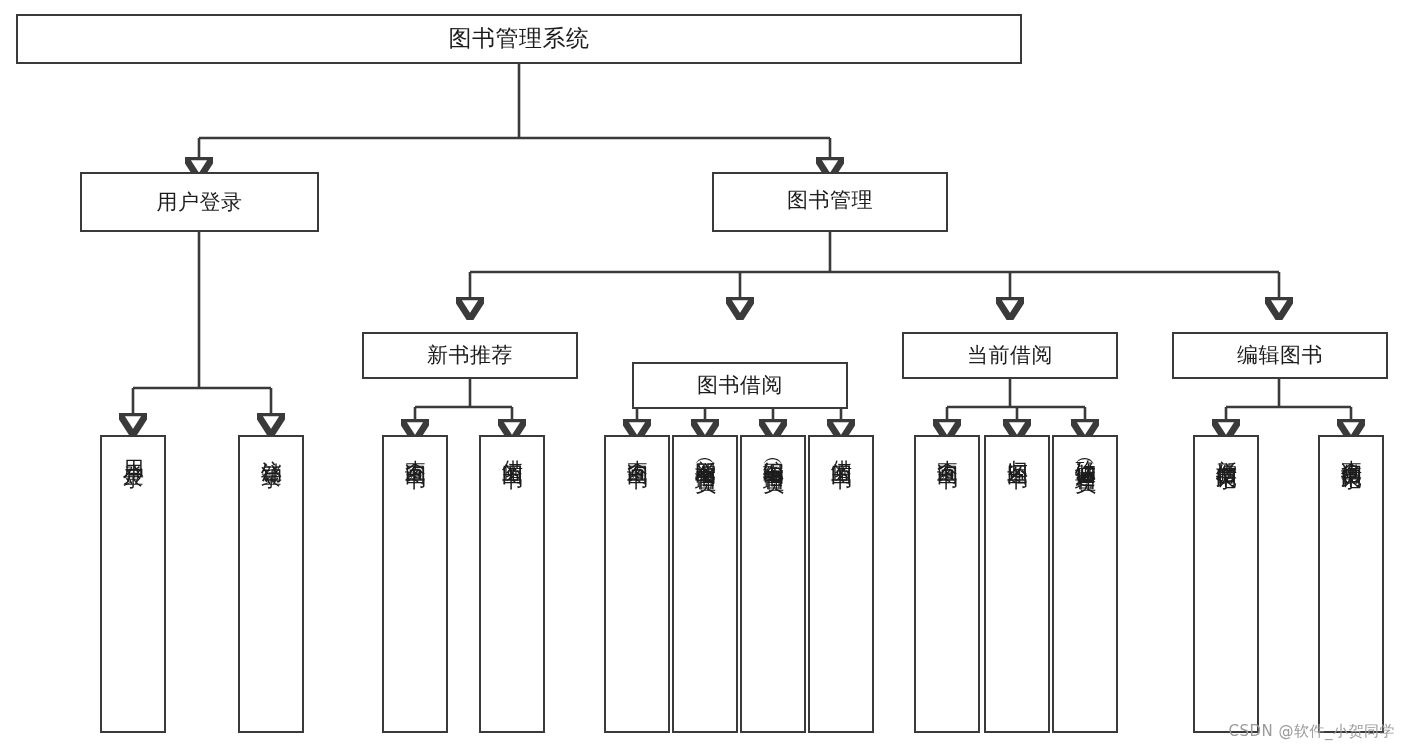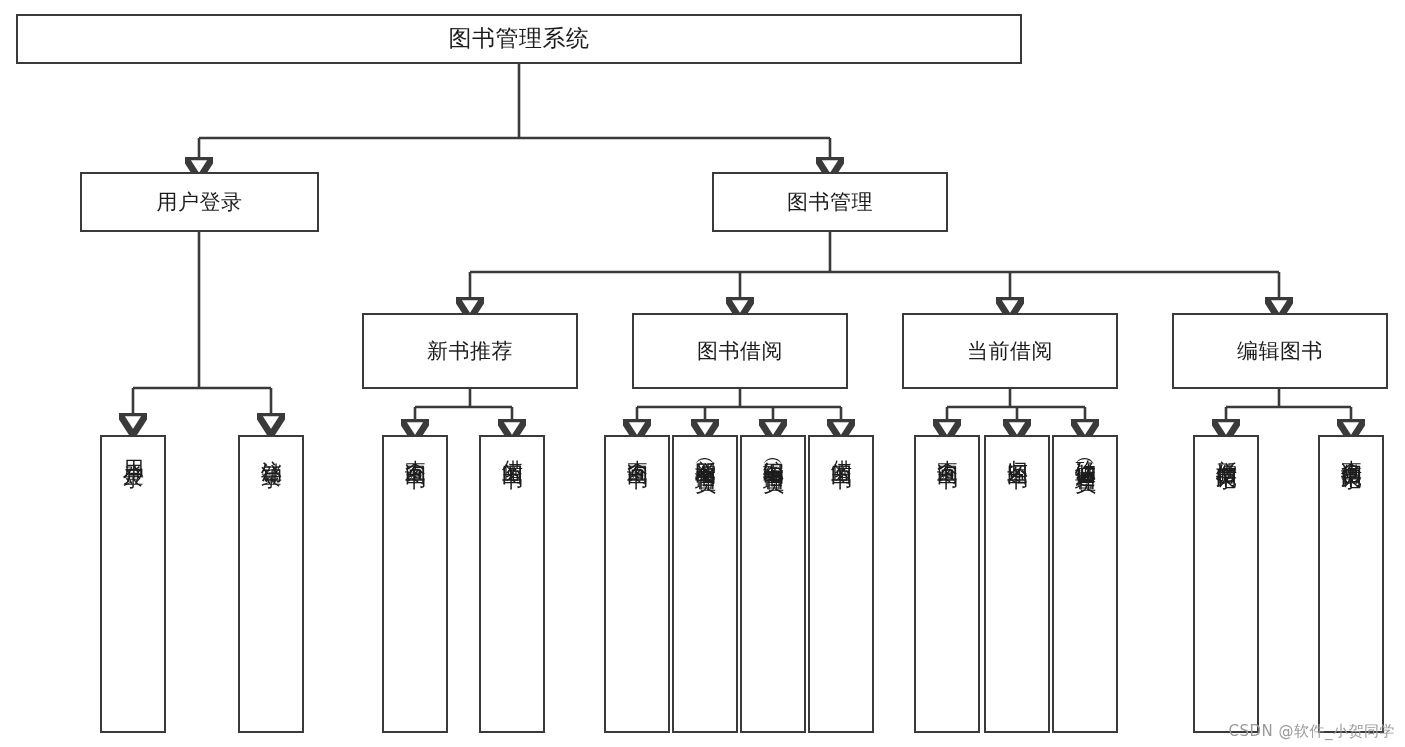--- a/index.html
+++ b/index.html
@@ -61,22 +61,22 @@
   
   .node.lvl2 {
     height: 60px;
     top: 172px;
   }
   .node.lvl2 .node-label {
     font-size: 21px;
   }
   
   .node.lvl3 {
-    height: 76px;
-    top: 313px;
+    height: 47px;
+    top: 332px;
   }
   .node.lvl3 .node-label {
     font-size: 21px;
   }
   
   .node.leaf {
     top: 435px;
     height: 298px;
     width: 66px;
     align-items: flex-start;
@@ -162,28 +162,28 @@
     <line x1="1351" y1="407" x2="1351" y2="422" marker-end="url(#arrow)"></line>
   </svg>
 
   <div class="node root">
     <span class="node-label">图书管理系统</span>
   </div>
 
   <div class="node lvl2" style="left:80px; width:239px;">
     <span class="node-label">用户登录</span>
   </div>
-  <div class="node lvl2" style="left:712px; width:236px;">
+  <div class="node lvl2" style="left:712px; width:236px;font-family:Liberation Mono, monospace;">
     <span class="node-label">图书管理</span>
   </div>
 
   <div class="node lvl3" style="left:362px; width:216px;">
     <span class="node-label">新书推荐</span>
   </div>
-  <div class="node lvl3" style="left:632px; width:216px;">
+  <div class="node lvl3" style="left:632px; width:216px;margin-top:30px;">
     <span class="node-label">图书借阅</span>
   </div>
   <div class="node lvl3" style="left:902px; width:216px;text-align:center;">
     <span class="node-label">当前借阅</span>
   </div>
   <div class="node lvl3" style="left:1172px; width:216px;">
     <span class="node-label">编辑图书</span>
   </div>
 
   <div class="node leaf" style="left:100px;">

